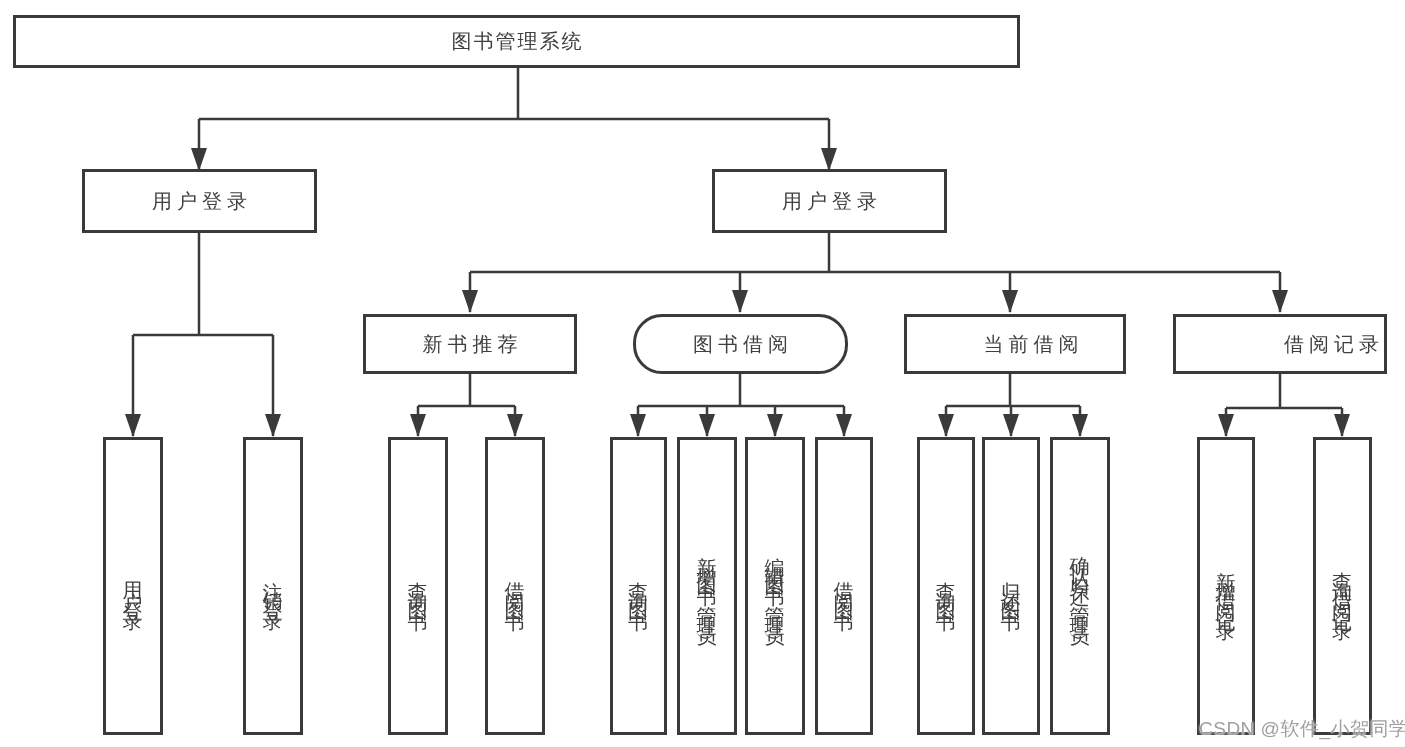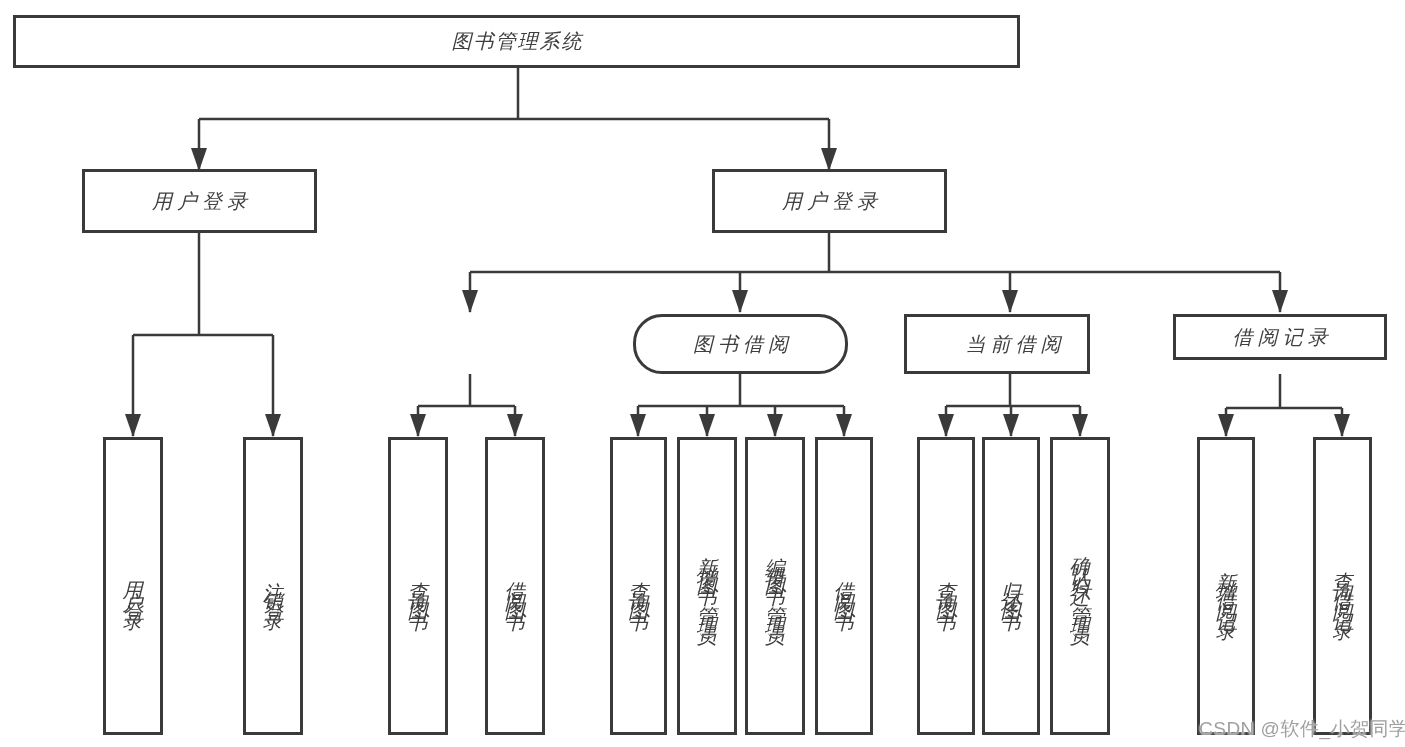--- a/index.html
+++ b/index.html
@@ -5,21 +5,20 @@
   html,body{margin:0;padding:0;background:#ffffff;}
   .canvas{
     position:relative;width:1405px;height:747px;background:#ffffff;
     font-family:"Liberation Sans",sans-serif;overflow:hidden;
   }
   .connectors{position:absolute;left:0;top:0;width:1405px;height:747px;}
   .node{
     position:absolute;box-sizing:border-box;background:#ffffff;
     border:3px solid #3a3a3a;display:flex;align-items:center;justify-content:center;
     color:#3f3f3f;
-    font-style:italic;
   }
   .h-label{font-size:20px;letter-spacing:5px;padding-left:5px;white-space:nowrap;}
   .root .h-label{letter-spacing:2px;padding-left:2px;}
   .leaf span{
     writing-mode:vertical-rl;text-orientation:mixed;
     font-size:20px;line-height:1;letter-spacing:10px;white-space:nowrap;
   }
   .watermark{
     position:absolute;left:1183px;top:716px;z-index:6;
     font-size:19px;color:#9f9f9f;letter-spacing:0.5px;white-space:nowrap;
@@ -76,27 +75,30 @@
     <span class="h-label">图书管理系统</span>
   </div>
 
   <div class="node" style="left:82px;top:169px;width:235px;height:64px;">
     <span class="h-label">用户登录</span>
   </div>
   <div class="node" style="left:712px;top:169px;width:235px;height:64px;">
     <span class="h-label">用户登录</span>
   </div>
 
+  <div class="node" style="left:363px;top:314px;width:214px;height:60px;">
+    <span class="h-label">新书推荐</span>
+  </div>
   <div class="node" style="left:633px;top:314px;width:215px;height:60px;border-radius:29px;">
     <span class="h-label">图书借阅</span>
   </div>
-  <div class="node" style="left:904px;top:314px;width:186px;height:60px;padding-left:32px;">
+  <div class="node" style="left:904px;top:314px;width:222px;height:60px;padding-left:32px;">
     <span class="h-label">当前借阅</span>
   </div>
-  <div class="node" style="left:1173px;top:314px;width:214px;height:46px;">
+  <div class="node" style="left:1173px;top:314px;width:214px;height:60px;justify-content:flex-end;">
     <span class="h-label">借阅记录</span>
   </div>
 
   <div class="node leaf" style="left:103px;top:437px;width:60px;height:298px;">
     <span>用户登录</span>
   </div>
   <div class="node leaf" style="left:243px;top:437px;width:60px;height:298px;">
     <span>注销登录</span>
   </div>
 

